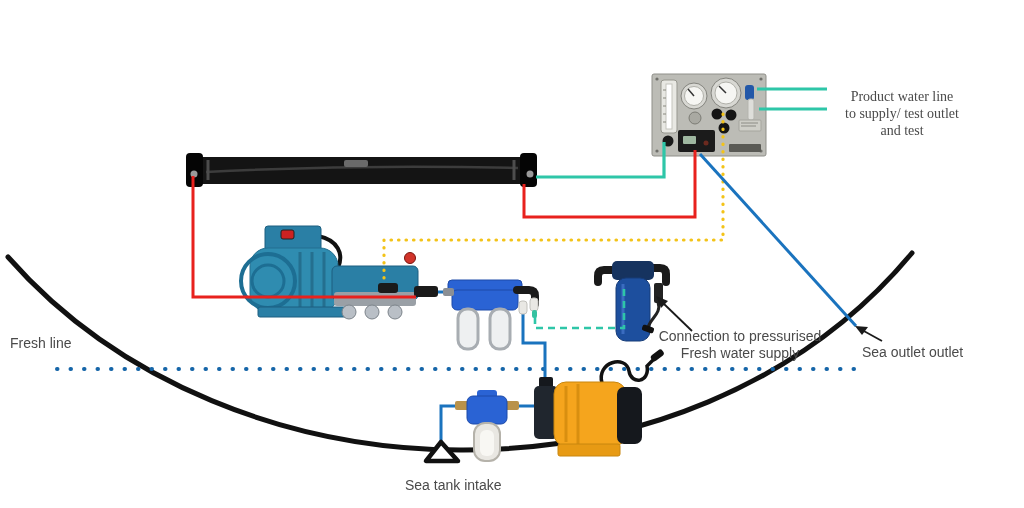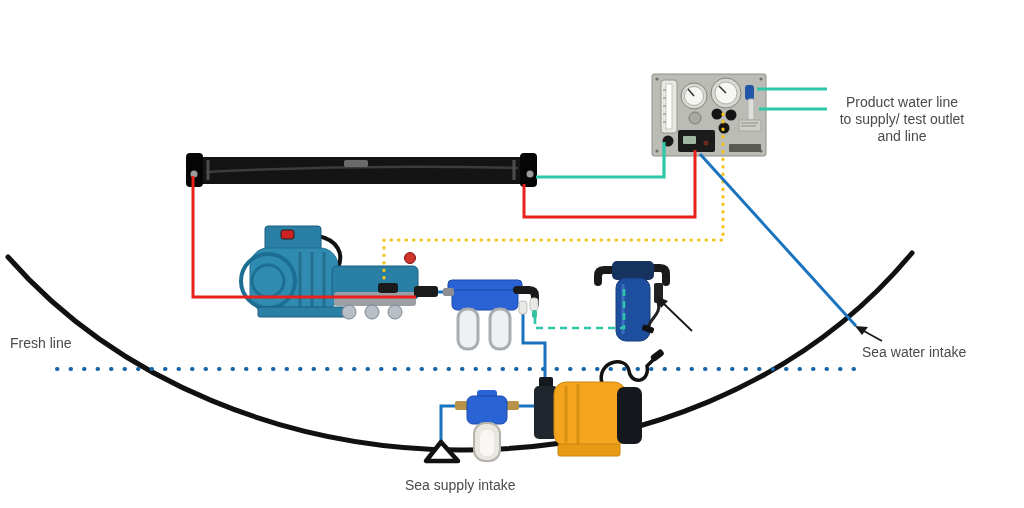--- a/index.html
+++ b/index.html
@@ -156,23 +156,27 @@
   <line class="sea" x1="700" y1="154" x2="856" y2="326" stroke-width="3.4"></line>
 
   <line class="arrow" x1="692" y1="331" x2="663" y2="303"></line>
   <polygon class="ahead" points="656,296 668,301 661,308"></polygon>
   <line class="arrow" x1="882" y1="341" x2="862" y2="330"></line>
   <polygon class="ahead" points="855,326 868,327 862,335"></polygon>
 </svg>
 
 <div class="lbl" style="left:10px;top:335px;">Fresh line</div>
 
-<div class="lbl center" style="left:836px;top:94px;width:132px;">
+<div class="lbl center" style="left:836px;top:88px;width:132px;font-family:Liberation Serif, serif;">
   <span>Product water line</span><br>
   <span>to supply/ test outlet</span><br>
-  <span>and line</span>
+  <span>and test</span>
 </div>
 
+<div class="lbl center" style="left:650px;top:328px;width:180px;">
+  <span>Connection to pressurised</span><br>
+  <span>Fresh water supply</span>
+</div>
 
-<div class="lbl" style="left:862px;top:344px;">Sea water intake</div>
+<div class="lbl" style="left:862px;top:344px;">Sea outlet outlet</div>
 
-<div class="lbl" style="left:405px;top:477px;">Sea supply intake</div>
+<div class="lbl" style="left:405px;top:477px;">Sea tank intake</div>
 </div>
 
 </body></html>

